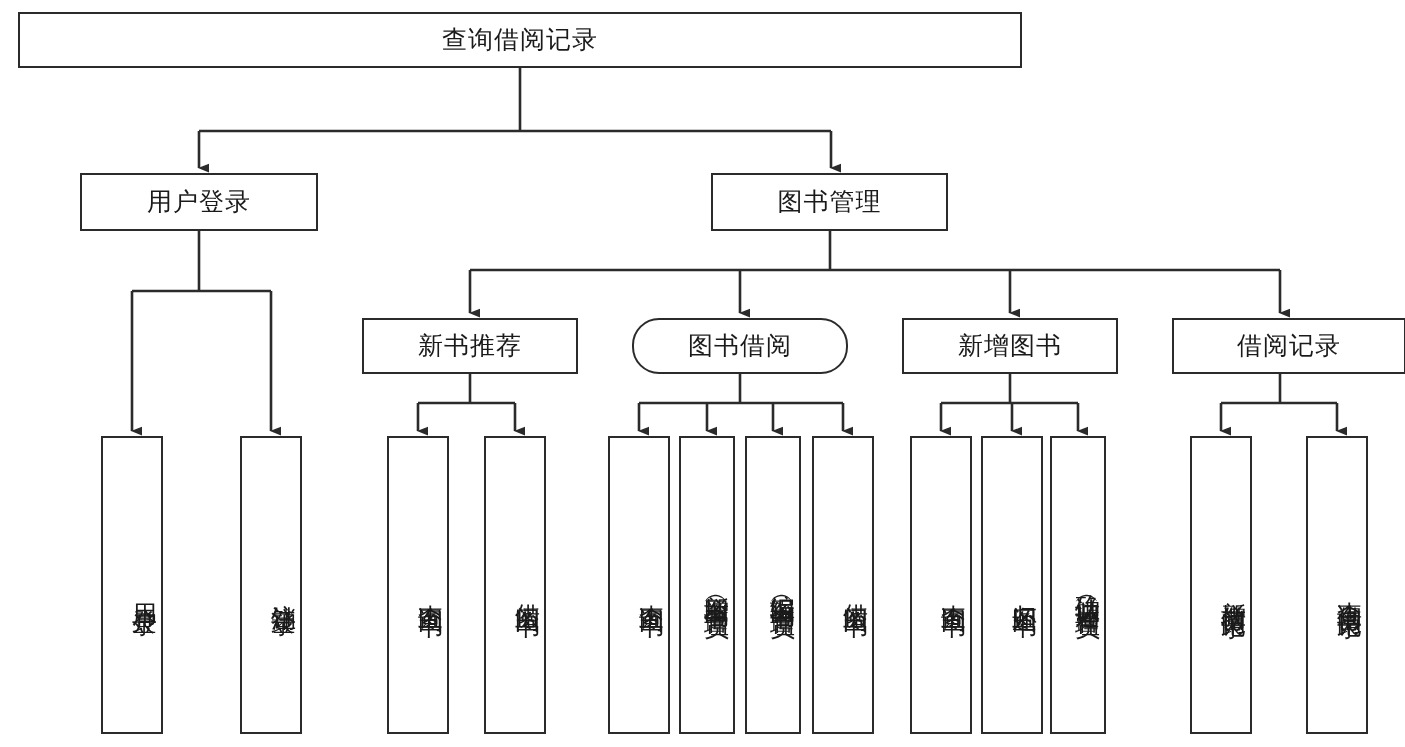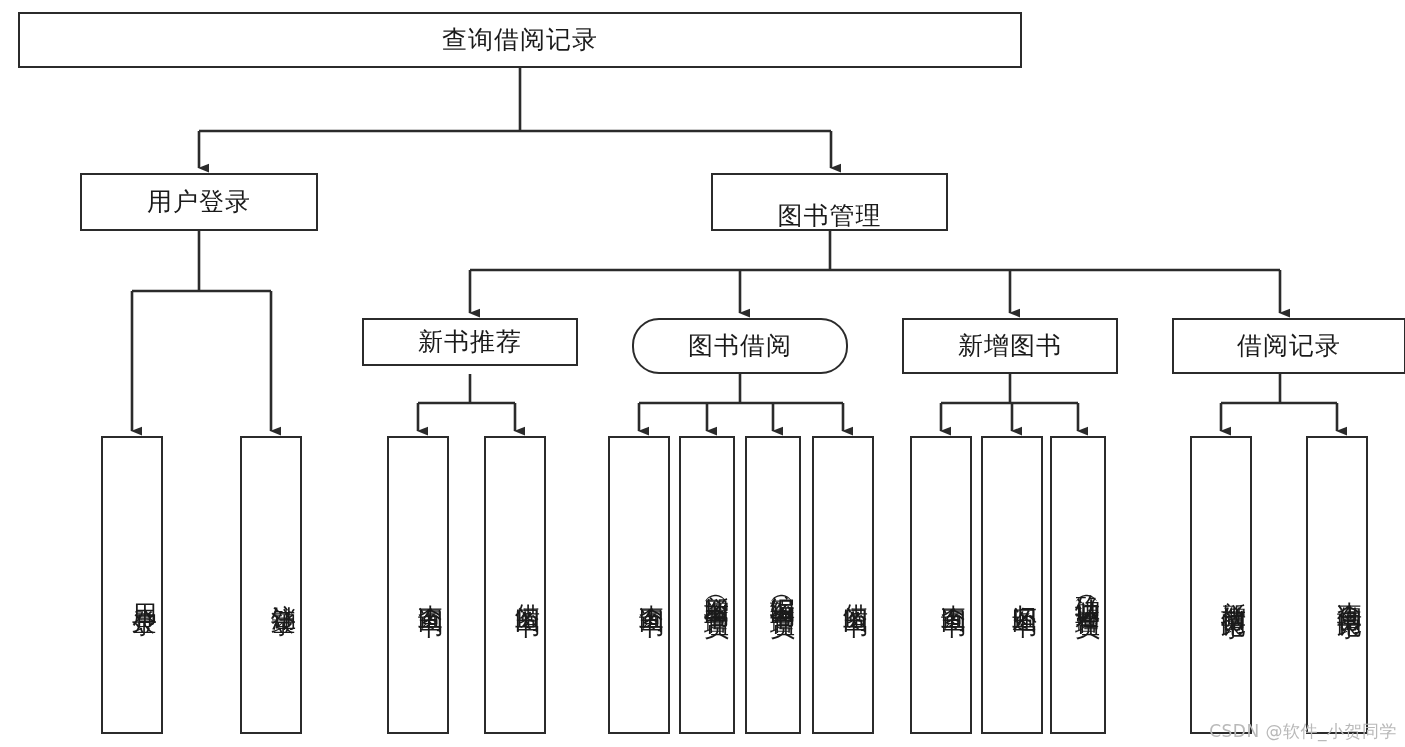--- a/index.html
+++ b/index.html
@@ -123,25 +123,25 @@
     </g>
   </svg>
 
   <div class="node horiz" style="left:18px; top:12px; width:1004px; height:56px;">
     <span class="label">查询借阅记录</span>
   </div>
 
   <div class="node horiz" style="left:80px; top:173px; width:238px; height:58px;">
     <span class="label">用户登录</span>
   </div>
-  <div class="node horiz" style="left:711px; top:173px; width:237px; height:58px;align-items:flex-end;">
+  <div class="node horiz" style="left:711px; top:173px; width:237px; height:58px;">
     <span class="label">图书管理</span>
   </div>
 
-  <div class="node horiz" style="left:362px; top:318px; width:216px; height:48px;">
+  <div class="node horiz" style="left:362px; top:318px; width:216px; height:56px;">
     <span class="label">新书推荐</span>
   </div>
   <div class="node horiz" style="left:632px; top:318px; width:216px; height:56px;border-radius:27px;">
     <span class="label">图书借阅</span>
   </div>
   <div class="node horiz" style="left:902px; top:318px; width:216px; height:56px;">
     <span class="label">新增图书</span>
   </div>
   <div class="node horiz" style="left:1172px; top:318px; width:234px; height:56px;">
     <span class="label">借阅记录</span>
@@ -184,15 +184,14 @@
     <span class="label">确认归还（管理员）</span>
   </div>
 
   <div class="node vert" style="left:1190px; top:436px; width:62px; height:298px;">
     <span class="label">新增借阅记录</span>
   </div>
   <div class="node vert" style="left:1306px; top:436px; width:62px; height:298px;">
     <span class="label">查询借阅记录</span>
   </div>
 
-  <div id="watermark">CSDN @软件_小贺同学</div>
 
 </div>
 
 </body></html>

